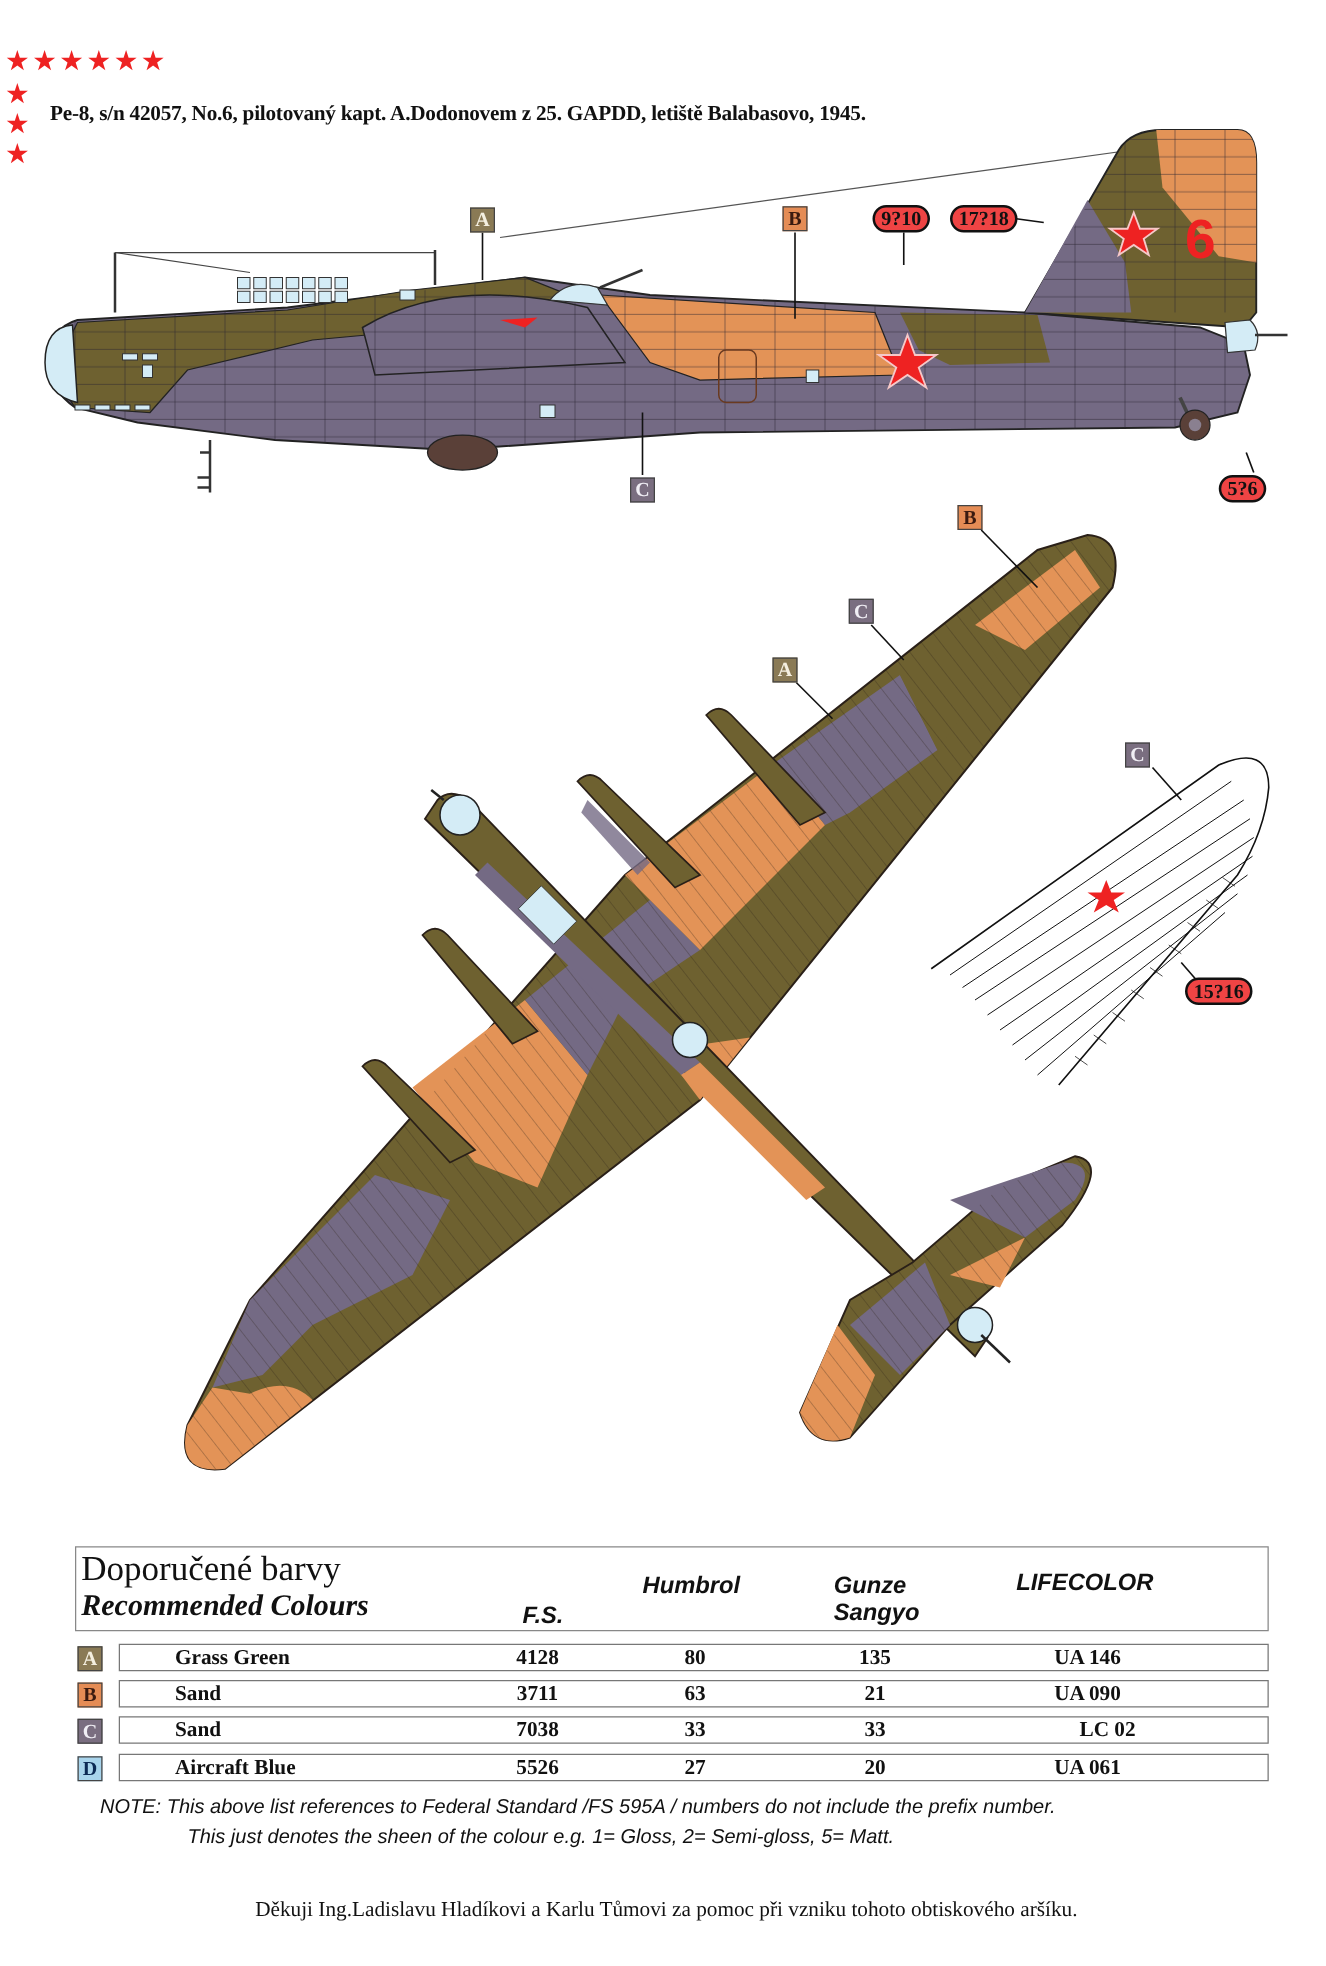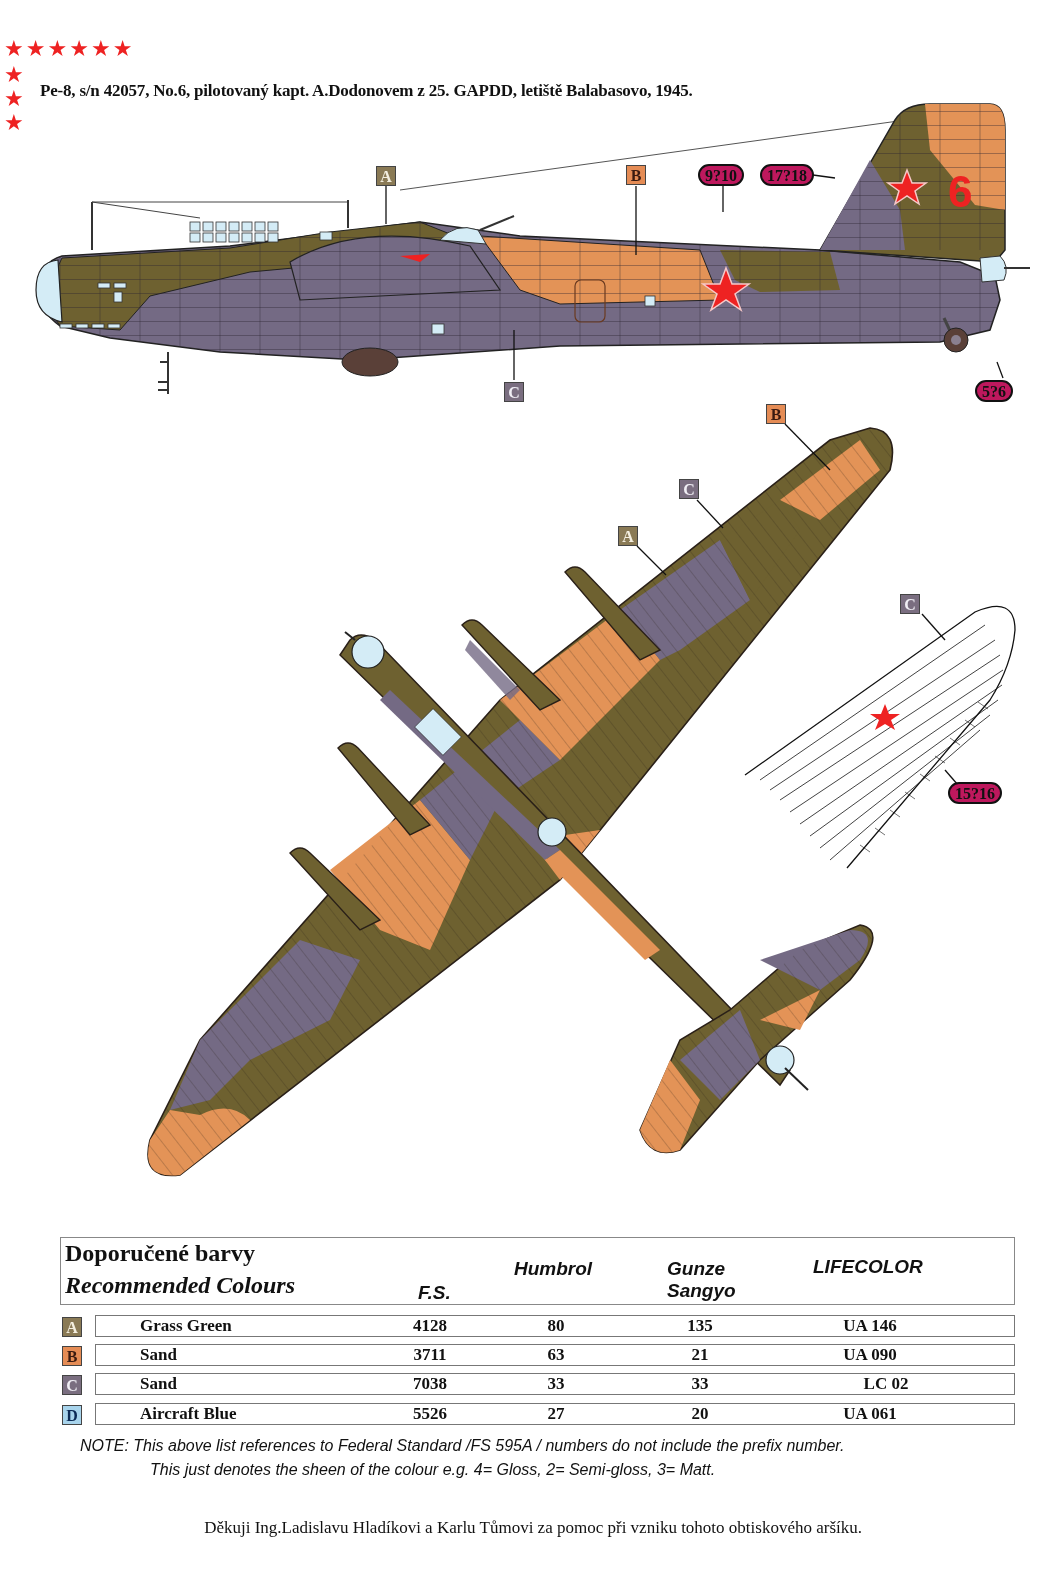--- a/index.html
+++ b/index.html
@@ -6,25 +6,25 @@
   body { width: 1061px; height: 1573px; position: relative; overflow: hidden; font-family: "Liberation Serif", serif; color: #111; }
   .abs { position: absolute; }
   .stars-row { left: 4px; top: 38px; color: #ee2222; font-size: 22px; letter-spacing: 2px; line-height: 22px; }
   .star-col { left: 4px; color: #ee2222; font-size: 22px; line-height: 22px; }
   .title { left: 40px; top: 81px; font-family: "Liberation Serif", serif; font-weight: bold; font-size: 17px; letter-spacing: -0.2px; }
   .callout { width: 20px; height: 20px; font-family: "Liberation Serif", serif; font-weight: bold; font-size: 16px; line-height: 20px; text-align: center; border: 1px solid #444; box-sizing: border-box; }
   .cA { background: #8a7a55; color: #f4efe0; }
   .cB { background: #e58c55; color: #3a1a10; }
   .cC { background: #7a6e80; color: #f0eef4; }
   .cD { background: #a8d4ec; color: #0c2a55; }
-  .pill { border: 2px solid #111; border-radius: 12px; padding: 0 5px; height: 22px; font-family: "Liberation Serif", serif; font-weight: bold; font-size: 16px; line-height: 20px; box-sizing: border-box; background: #be185d; }
+  .pill { border: 2px solid #111; border-radius: 12px; padding: 0 5px; height: 22px; font-family: "Liberation Serif", serif; font-weight: bold; font-size: 16px; line-height: 20px; box-sizing: border-box; background: #ef4444; }
   svg { position: absolute; left: 0; top: 0; }
   
   .tbl-header { left: 60px; top: 1237px; width: 955px; height: 68px; border: 1px solid #888; box-sizing: border-box; }
-  .h-cz { left: 4px; top: 2px; font-size: 24px; font-weight: bold; font-family: "Liberation Serif", serif; }
+  .h-cz { left: 4px; top: 2px; font-size: 28px; font-weight: normal; font-family: "Liberation Serif", serif; }
   .h-en { left: 4px; top: 34px; font-size: 24px; font-weight: bold; font-style: italic; font-family: "Liberation Serif", serif; }
   .h-col { font-family: "Liberation Sans", sans-serif; font-weight: bold; font-style: italic; font-size: 19px; }
   .row { left: 60px; width: 955px; height: 24px; }
   .row .sw { left: 2px; top: 2px; }
   .row .box { left: 35px; top: 0; width: 920px; height: 22px; border: 1px solid #777; box-sizing: border-box; }
   .cell { top: 0; height: 38px; line-height: 22px; font-family: "Liberation Serif", serif; font-weight: bold; font-size: 17px; text-align: center; }
   .note { font-family: "Liberation Sans", sans-serif; font-style: italic; font-size: 16px; }
   .thanks { left: 0; width: 862px; top: 1518px; text-align: right; font-family: "Liberation Serif", serif; font-size: 17px; }
 </style>
 </head>
@@ -274,15 +274,15 @@
   <div class="abs callout cD sw">D</div>
   <div class="abs box"></div>
   <div class="abs cell" style="left:80px;width:160px;text-align:left">Aircraft Blue</div>
   <div class="abs cell" style="left:330px;width:80px">5526</div>
   <div class="abs cell" style="left:456px;width:80px">27</div>
   <div class="abs cell" style="left:600px;width:80px">20</div>
   <div class="abs cell" style="left:760px;width:100px">UA 061</div>
 </div>
 
 <div class="abs note" style="left:80px;top:1437px">NOTE:  This above list  references to Federal Standard /FS 595A / numbers do not include the prefix number.</div>
-<div class="abs note" style="left:150px;top:1461px">This just denotes the sheen of the colour e.g.    4=  Gloss,  2= Semi-gloss,  3= Matt.</div>
+<div class="abs note" style="left:150px;top:1461px">This just denotes the sheen of the colour e.g.    1=  Gloss,  2= Semi-gloss,  5= Matt.</div>
 
 <div class="abs thanks">Děkuji Ing.Ladislavu Hladíkovi a Karlu Tůmovi za pomoc při vzniku tohoto obtiskového aršíku.</div>
 
 </body></html>

